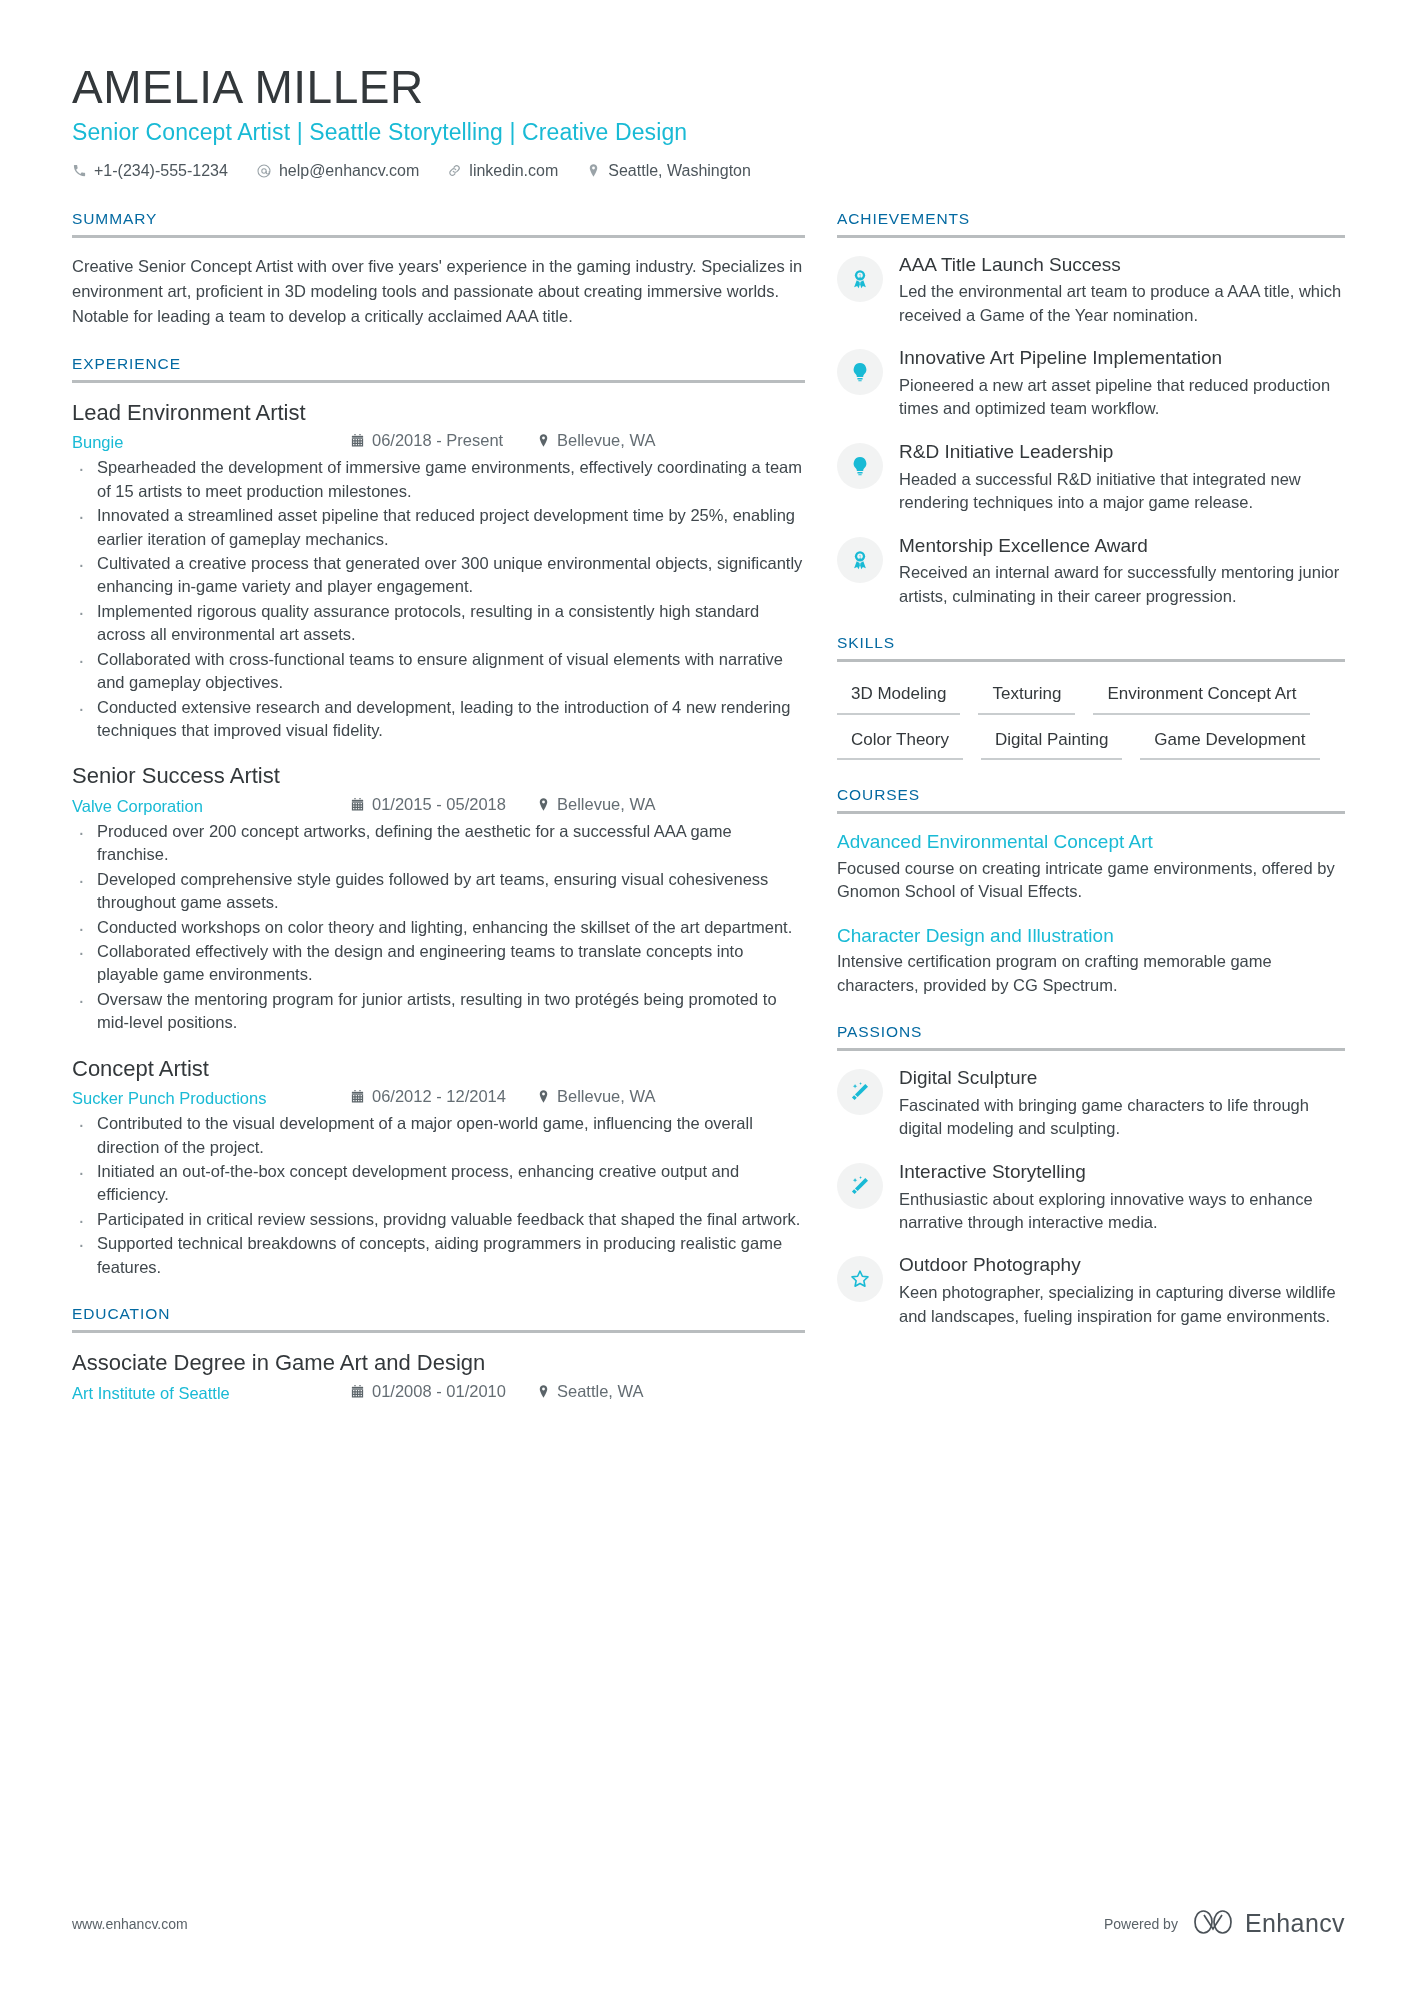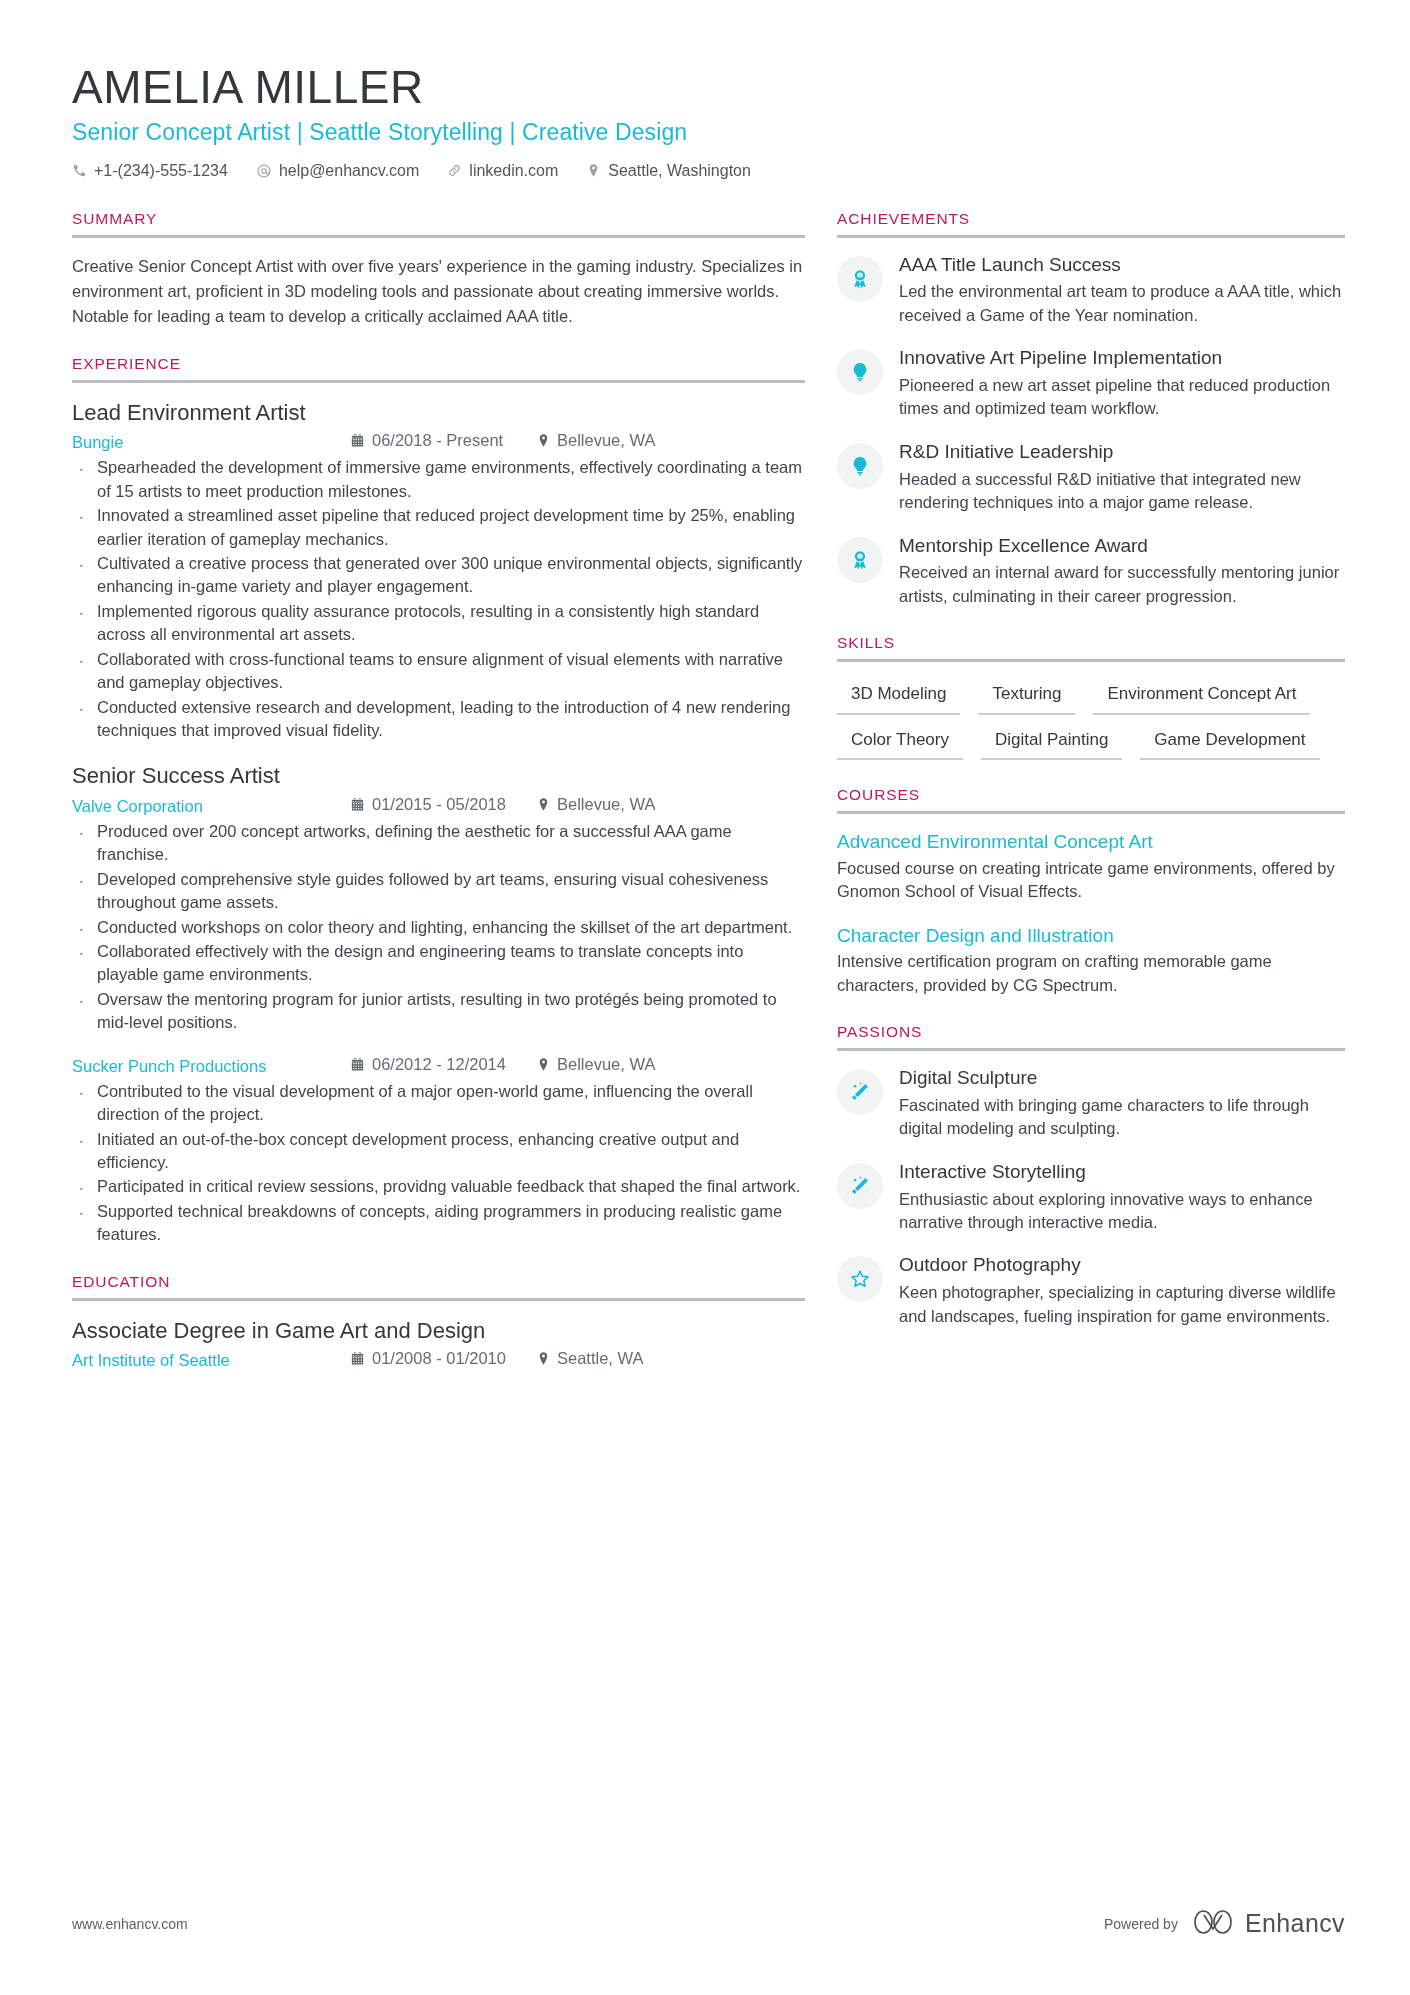--- a/index.html
+++ b/index.html
@@ -48,21 +48,21 @@
   
   .columns { display: flex; align-items: flex-start; gap: 32px; }
   .col-left { width: 733px; flex: 0 0 733px; }
   .col-right { width: 508px; flex: 0 0 508px; }
 
   
   .section { margin-bottom: 26px; }
   .sec-title {
     font-size: 15.5px;
     letter-spacing: 0.9px;
-    color: #be185d;
+    color: #0369a1;
     font-weight: 400;
     padding-bottom: 7px;
     border-bottom: 3px solid #b9bdbf;
     margin-bottom: 16px;
   }
 
   
   .summary-text { font-size: 16.5px; line-height: 1.52; color: #3f474c; }
 
   
@@ -278,20 +278,21 @@
           <ul class="bullets">
             <li>Produced over 200 concept artworks, defining the aesthetic for a successful AAA game franchise.</li>
             <li>Developed comprehensive style guides followed by art teams, ensuring visual cohesiveness throughout game assets.</li>
             <li>Conducted workshops on color theory and lighting, enhancing the skillset of the art department.</li>
             <li>Collaborated effectively with the design and engineering teams to translate concepts into playable game environments.</li>
             <li>Oversaw the mentoring program for junior artists, resulting in two protégés being promoted to mid-level positions.</li>
           </ul>
         </div>
 
         <div class="entry">
+          <div class="entry-title">Concept Artist</div>
           <div class="entry-meta">
             <span class="entry-org">Sucker Punch Productions</span>
             <span class="entry-date">
               <span class="meta-ico">
                 <svg viewBox="0 0 24 24" width="15" height="15" fill="currentColor">
                     <path d="M7 1.5h2v2H7zM15 1.5h2v2h-2z"></path>
                     <path d="M3 4.5h18v3H3z"></path>
                     <path d="M3 8.5v13h18v-13H3zm4 11H5v-2h2v2zm0-4H5v-2h2v2zm0-4H5v-2h2v2zm4 8H9v-2h2v2zm0-4H9v-2h2v2zm0-4H9v-2h2v2zm4 8h-2v-2h2v2zm0-4h-2v-2h2v2zm0-4h-2v-2h2v2zm4 8h-2v-2h2v2zm0-4h-2v-2h2v2zm0-4h-2v-2h2v2z"></path>
                   </svg>
               </span>

